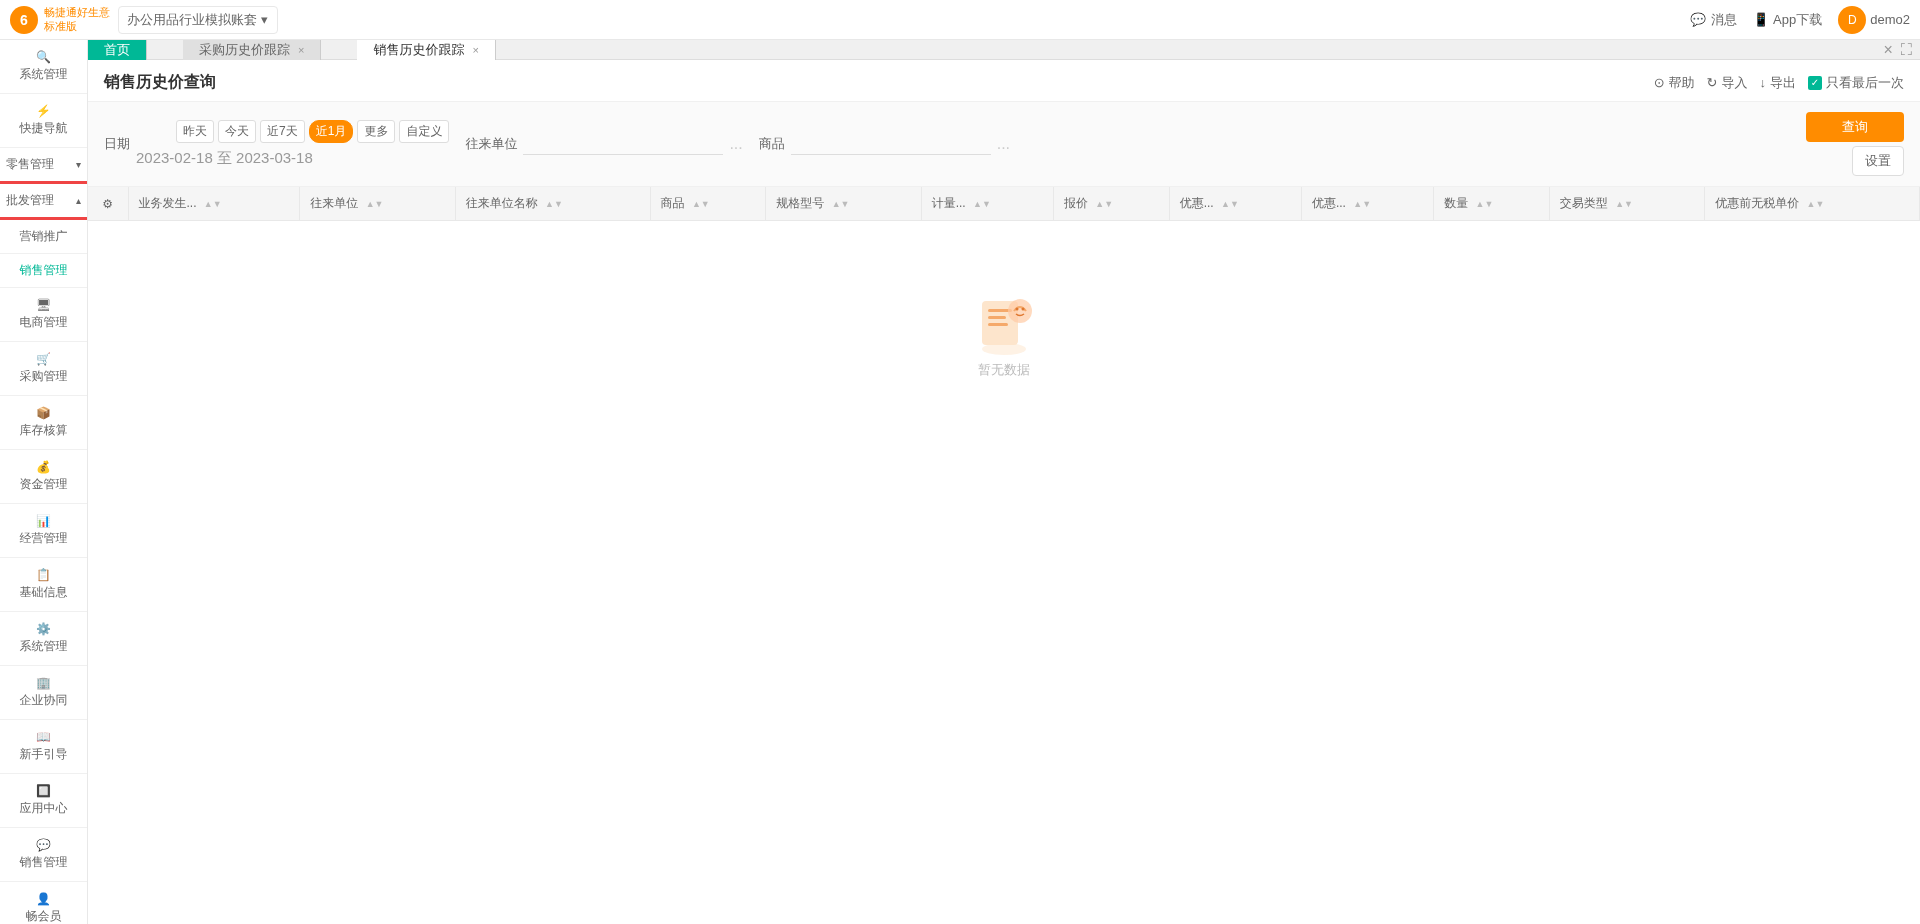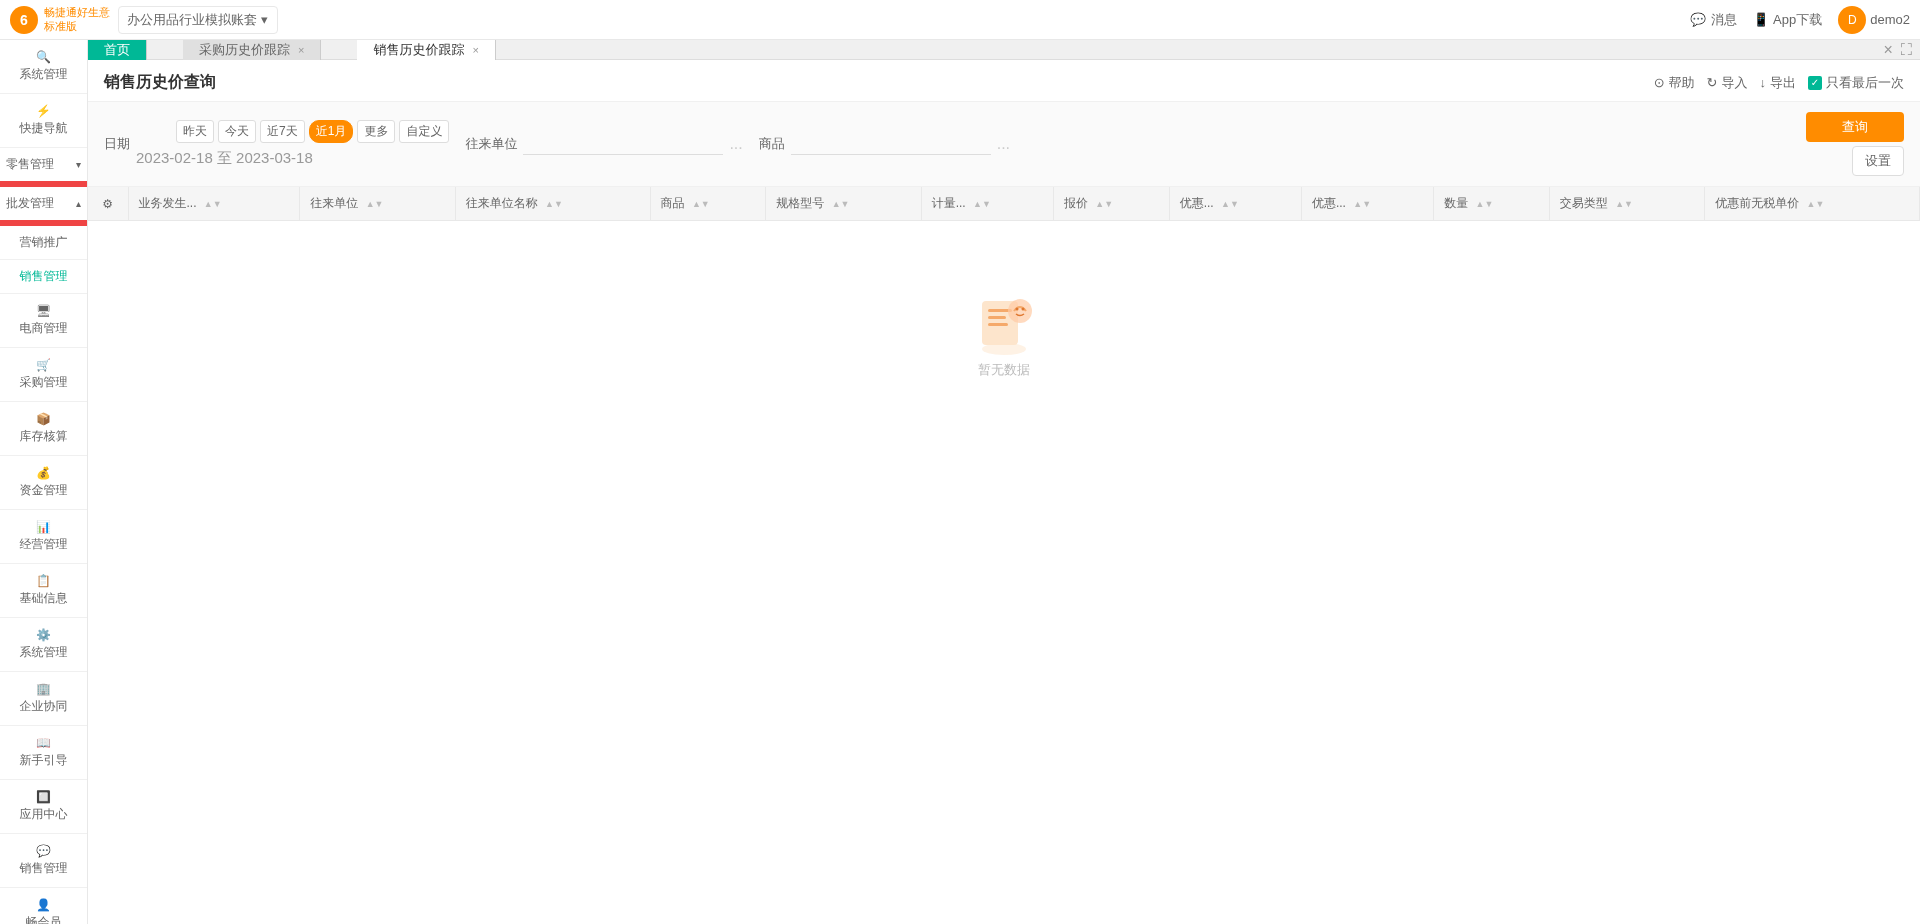--- a/index.html
+++ b/index.html
@@ -109,21 +109,21 @@
       gap: 2px;
     }
     .sidebar-section {
       font-size: 12px;
       color: #666;
       padding: 8px 6px;
       display: flex;
       align-items: center;
       justify-content: space-between;
       cursor: pointer;
-      border-bottom: 6px solid #ef4444;
+      border-bottom: 3px solid #ef4444;
     }
     .sidebar-sub-item {
       font-size: 12px;
       color: #666;
       padding: 8px 12px;
       cursor: pointer;
       border-bottom: 1px solid #f0f0f0;
       text-align: center;
     }
     .arrow-down { font-size: 10px; }

